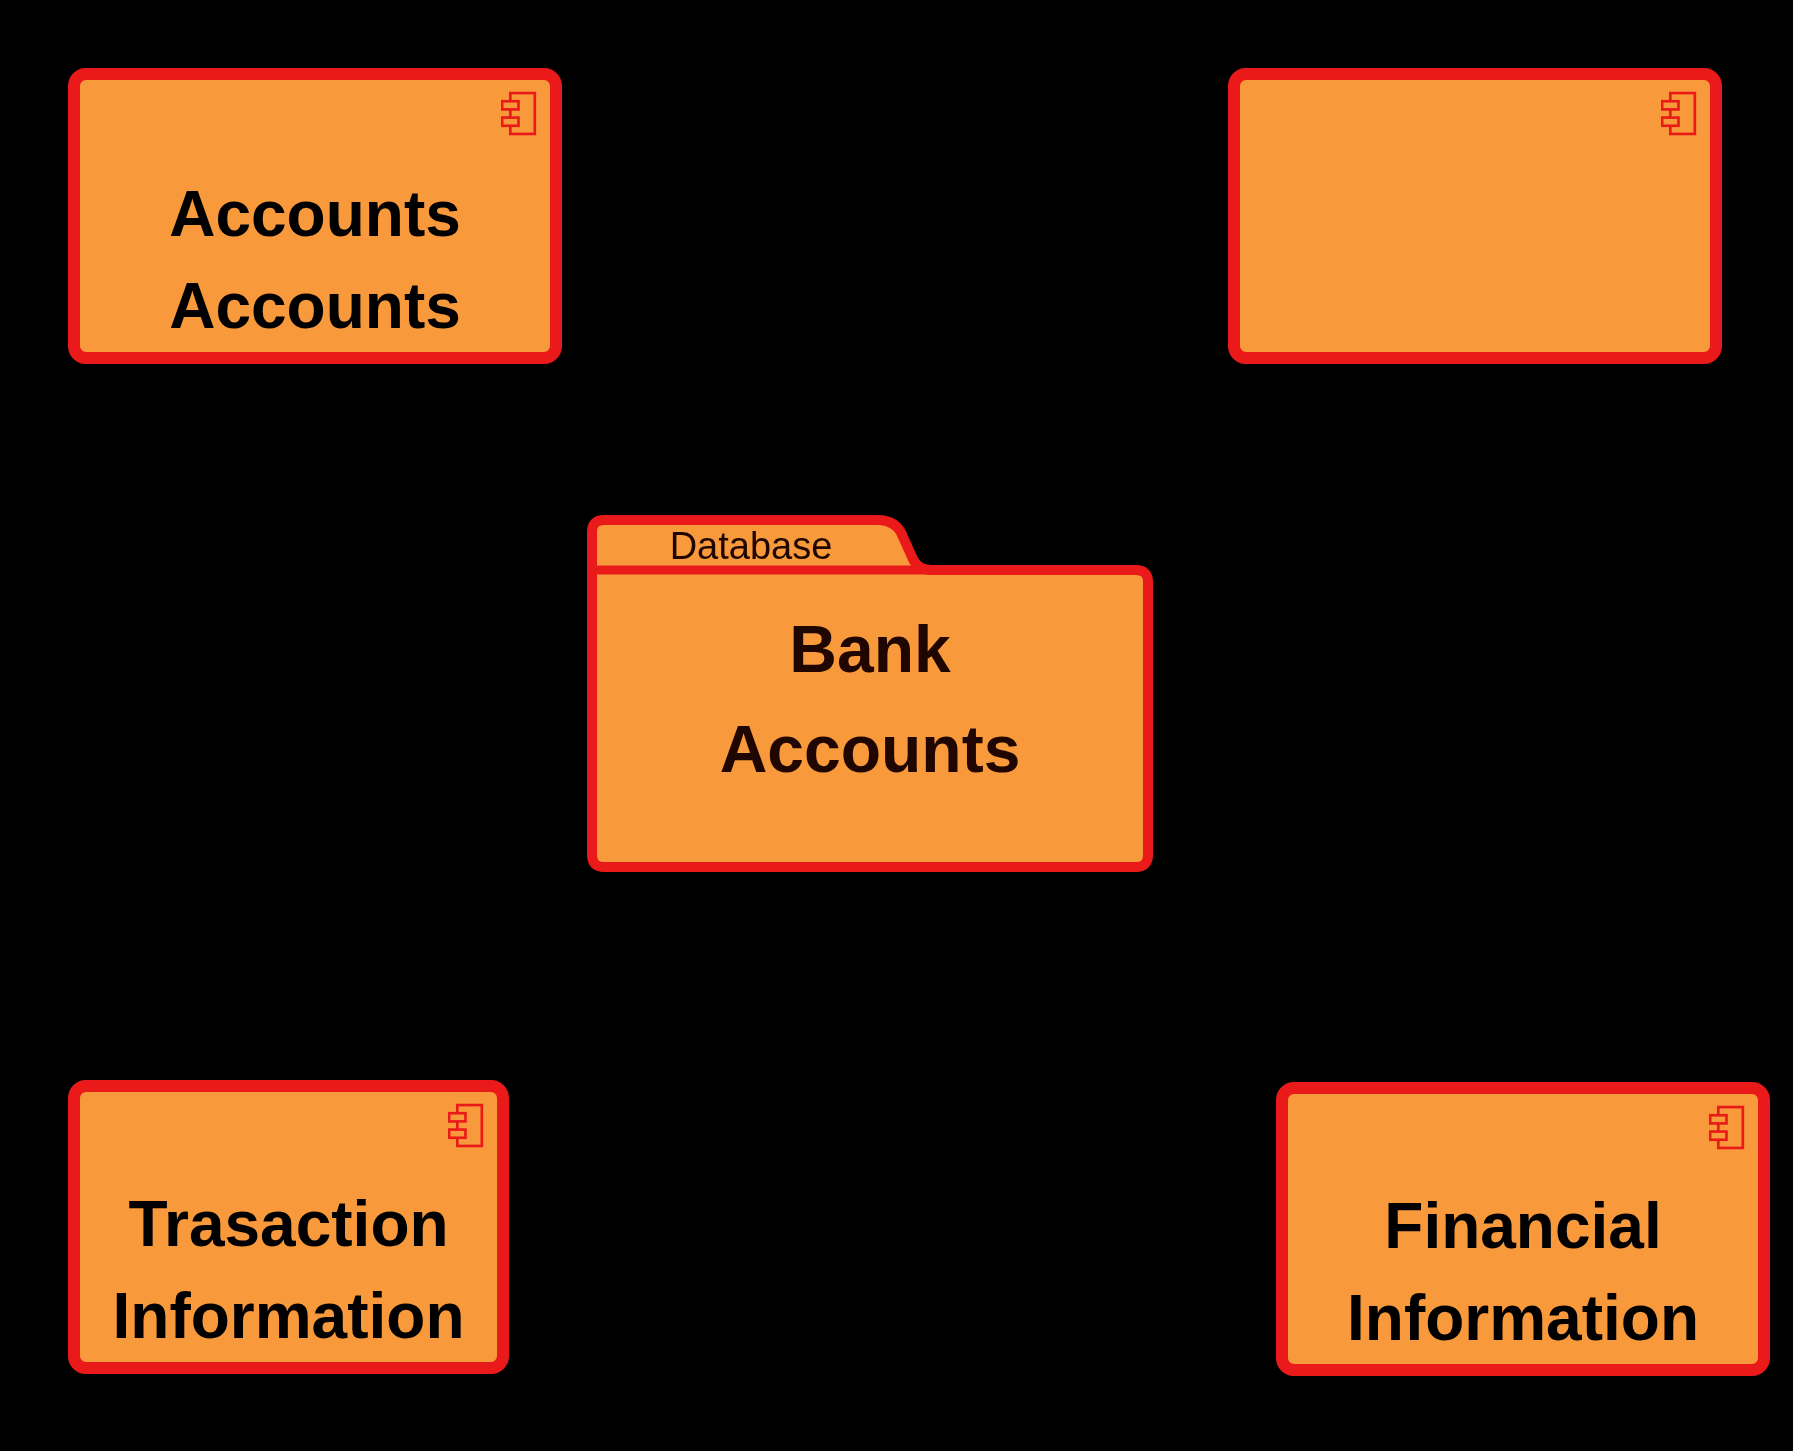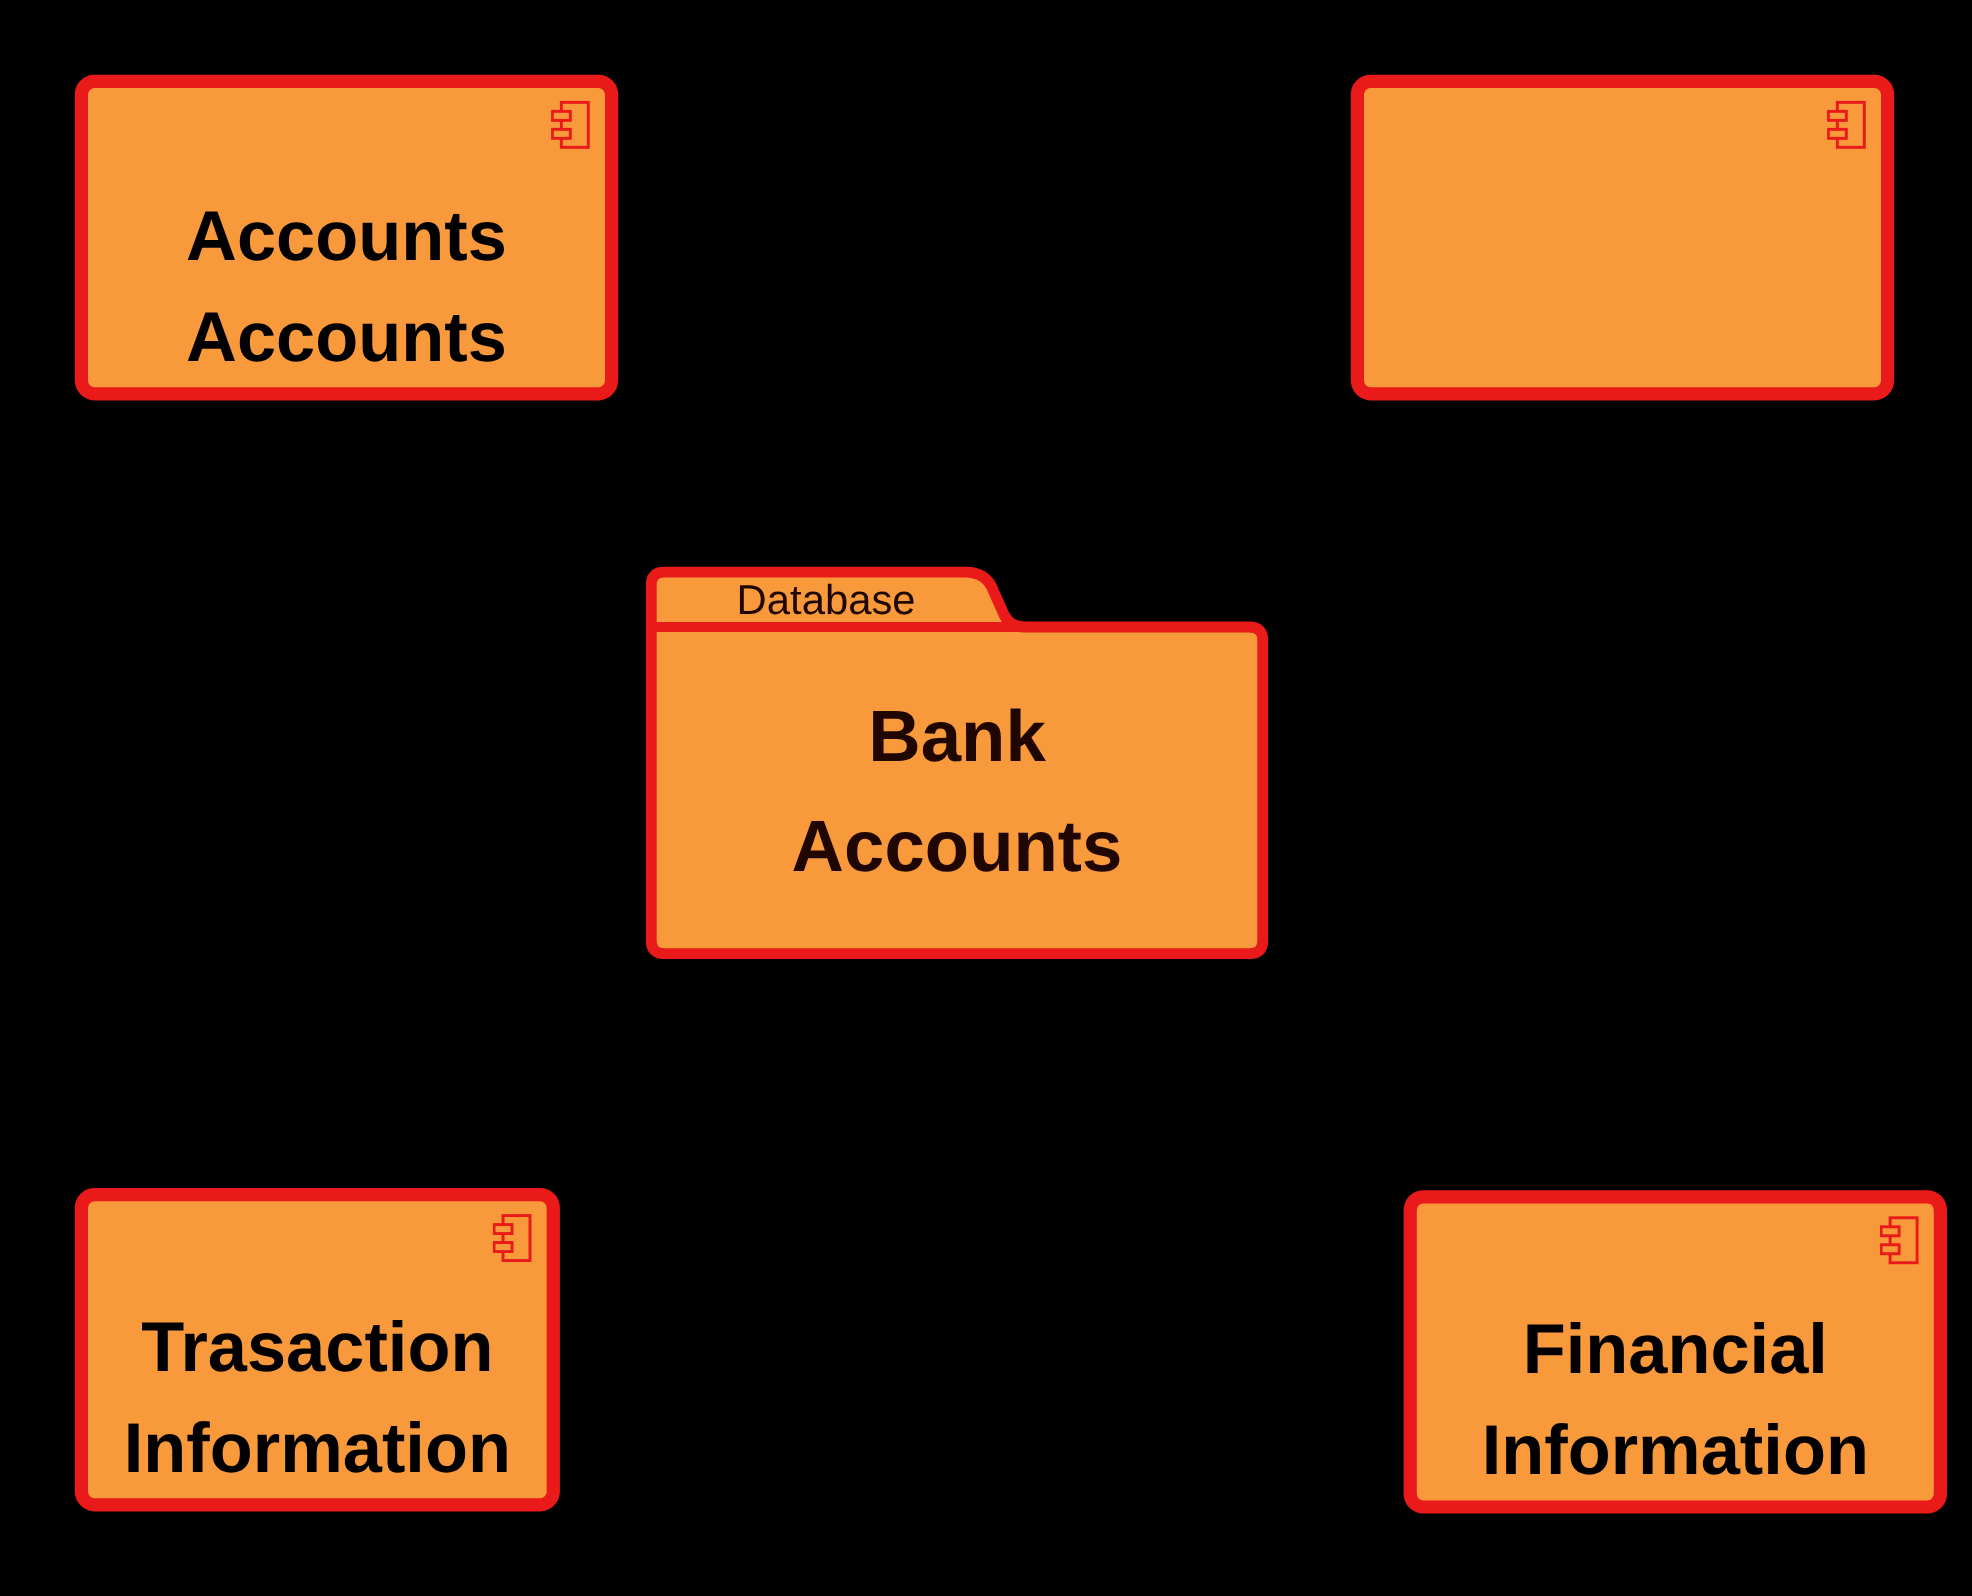--- a/index.html
+++ b/index.html
@@ -49,21 +49,21 @@
   }
   .pkg-divider { fill: none; stroke: var(--shape-border, #EA1A1A); stroke-width: 9; }
 
   .pkg-tab-label {
     position: absolute; left: 592px; top: 521px; width: 318px; height: 50px;
     line-height: 50px; text-align: center;
     font-size: 38px; font-weight: normal;
     color: var(--package-text, #1F0600);
   }
   .pkg-body-label {
-    position: absolute; left: 592px; top: 570px; width: 556px; height: 297px;
+    position: absolute; left: 592px; top: 550px; width: 556px; height: 297px;
     display: flex; flex-direction: column; align-items: center; justify-content: center;
     text-align: center;
     font-weight: bold; font-size: 66px; line-height: 100px;
     color: var(--package-text, #1F0600);
     white-space: nowrap;
   }
 </style>
 </head>
 <body>
 

